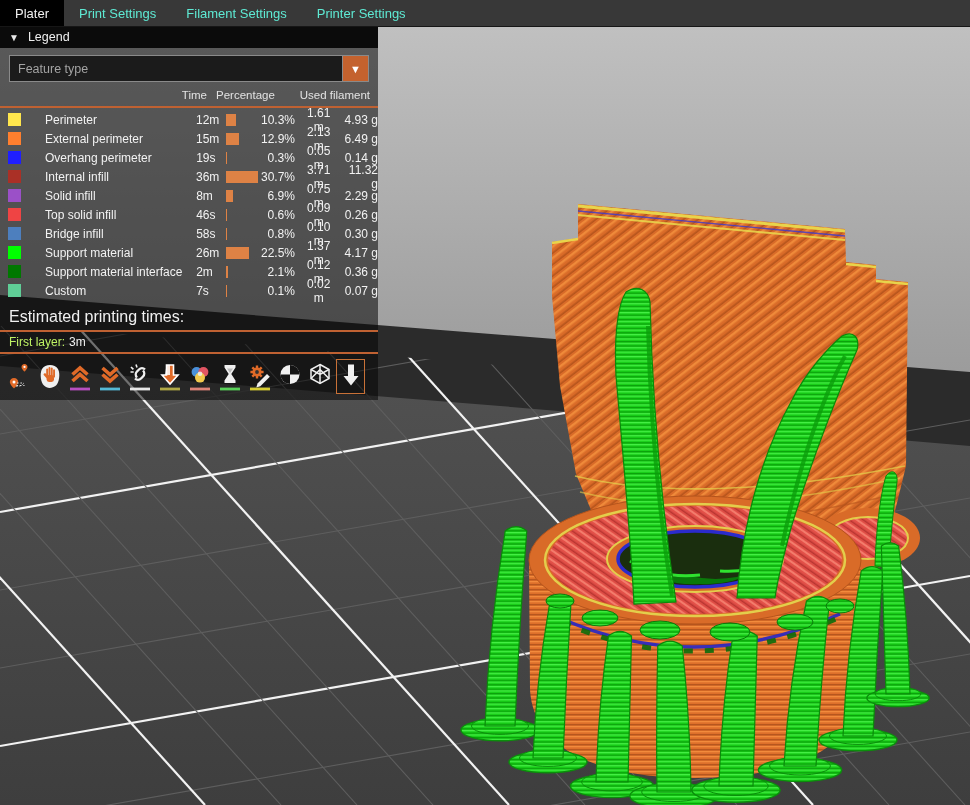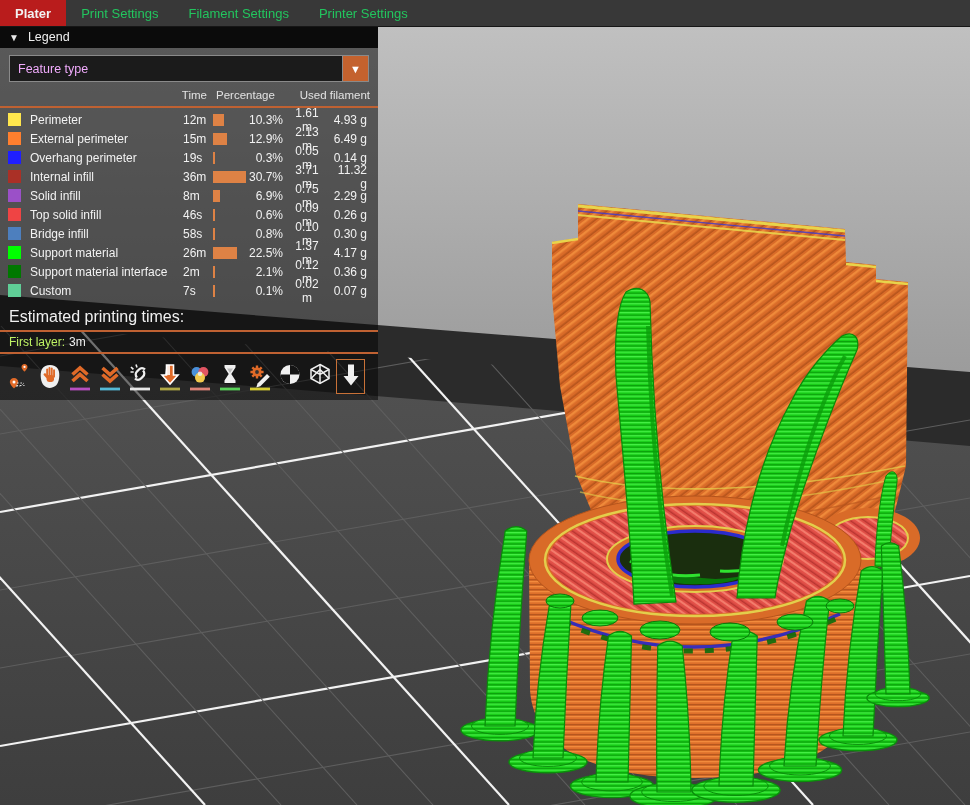--- a/index.html
+++ b/index.html
@@ -2,48 +2,48 @@
 <html><head>
 <meta charset="utf-8">
 <style>
   html,body{margin:0;padding:0;background:#202020;}
   #app{position:relative;width:970px;height:805px;overflow:hidden;
        font-family:"Liberation Sans",sans-serif;-webkit-font-smoothing:antialiased;}
 
   
   .topbar{position:absolute;left:0;top:0;width:970px;height:26px;background:#383838;
           border-bottom:1px solid #161616;display:flex;align-items:stretch;z-index:30;}
-  .tab{display:flex;align-items:center;padding:0 15px;font-size:13px;color:#22c55e;cursor:default;}
-  .tab.active{background:#b91c1c;color:#f2f2f2;font-weight:bold;}
+  .tab{display:flex;align-items:center;padding:0 15px;font-size:13px;color:#5eead4;cursor:default;}
+  .tab.active{background:#000000;color:#f2f2f2;}
 
   
   .viewport{position:absolute;left:0;top:26px;width:970px;height:779px;}
   .viewport svg{display:block;}
 
   
   .legend-panel{position:absolute;left:0;top:0;width:378px;background:rgba(5,5,5,0.55);
                 color:#eee;z-index:20;padding-bottom:2px;}
   .legend-header{height:22px;background:#0b0b0b;display:flex;align-items:center;gap:9px;
                  padding:0 9px;font-size:12.5px;color:#f0f0f0;}
   .legend-header .tri{font-size:10px;color:#e8e8e8;}
   .viewmode-row{padding:7px 9px 4px 9px;}
   .viewmode-select{height:25px;background:#1b1b1b;border:1px solid #8a8a8a;display:flex;
                    align-items:center;position:relative;cursor:default;}
-  .viewmode-select .vm-label{flex:1;padding:0 8px;font-size:12.5px;color:#f0abfc;}
+  .viewmode-select .vm-label{flex:1;padding:0 8px;font-size:12.5px;color:#a3a3a3;}
   .vm-btn{width:25px;height:25px;background:#c4622e;border-left:1px solid #8a8a8a;display:flex;
           align-items:center;justify-content:center;color:#fff;font-size:11px;}
   .cols-row{display:flex;align-items:center;height:18px;font-size:11.5px;color:#e2e2e2;
             padding:0 0 2px 0;}
   .col-time{width:207px;text-align:right;}
   .col-pct{width:62px;padding-left:9px;text-align:left;}
   .col-used{width:92px;text-align:right;}
   .rows{border-top:2px solid #bf6132;padding-top:2px;}
   .lrow{display:flex;align-items:center;height:19px;font-size:12px;color:#f2f2f2;}
   .sw{width:13px;height:13px;margin-left:8px;flex:0 0 13px;}
-  .feat{width:140px;margin-left:9px;white-space:nowrap;overflow:hidden;}
+  .feat{width:140px;margin-left:24px;white-space:nowrap;overflow:hidden;}
   .tme{width:30px;margin-left:13px;text-align:left;}
   .barzone{width:36px;height:12px;position:relative;}
   .bar{position:absolute;left:0;top:0;height:12px;background:#de8245;}
   .pct{width:34px;text-align:right;}
   .len{width:32px;margin-left:8px;text-align:center;}
   .wt{width:36px;margin-left:8px;text-align:right;}
   .est-head{font-size:16px;color:#f0f0f0;padding:8px 9px 4px 9px;}
   .hr-orange{height:0;border-top:2px solid #bf6132;margin:0;}
   .time-line{display:flex;font-size:12px;height:20px;align-items:center;padding:0 9px;}
   .time-line .lab{width:60px;color:#bef264;}

